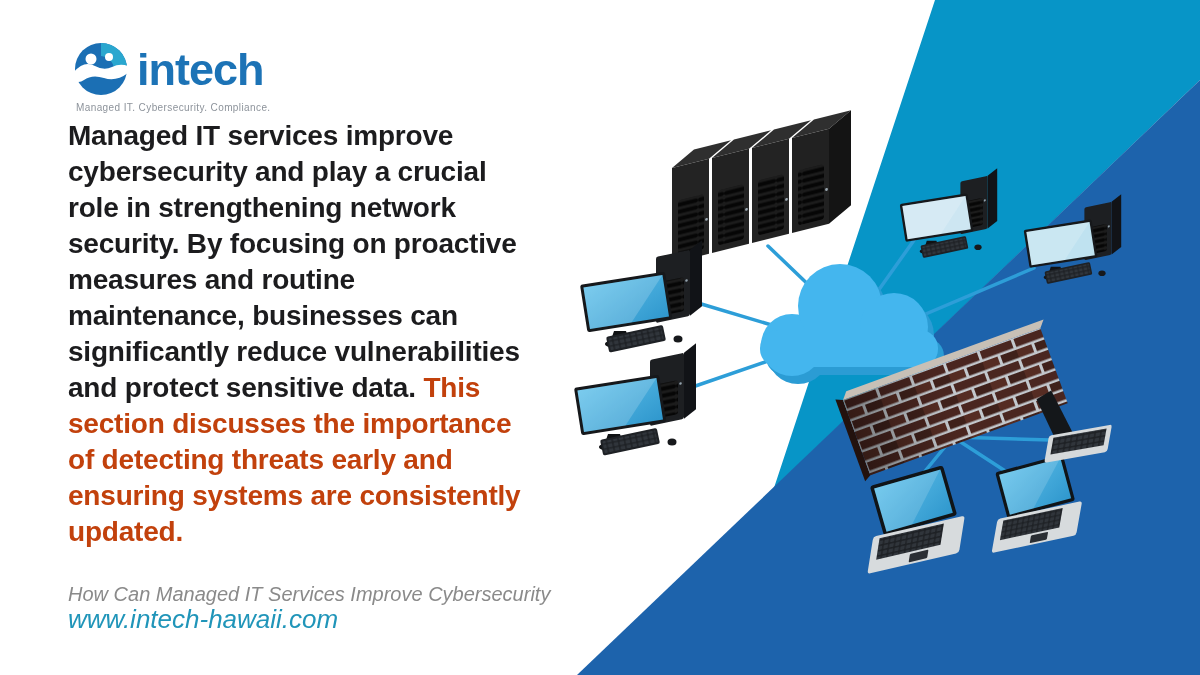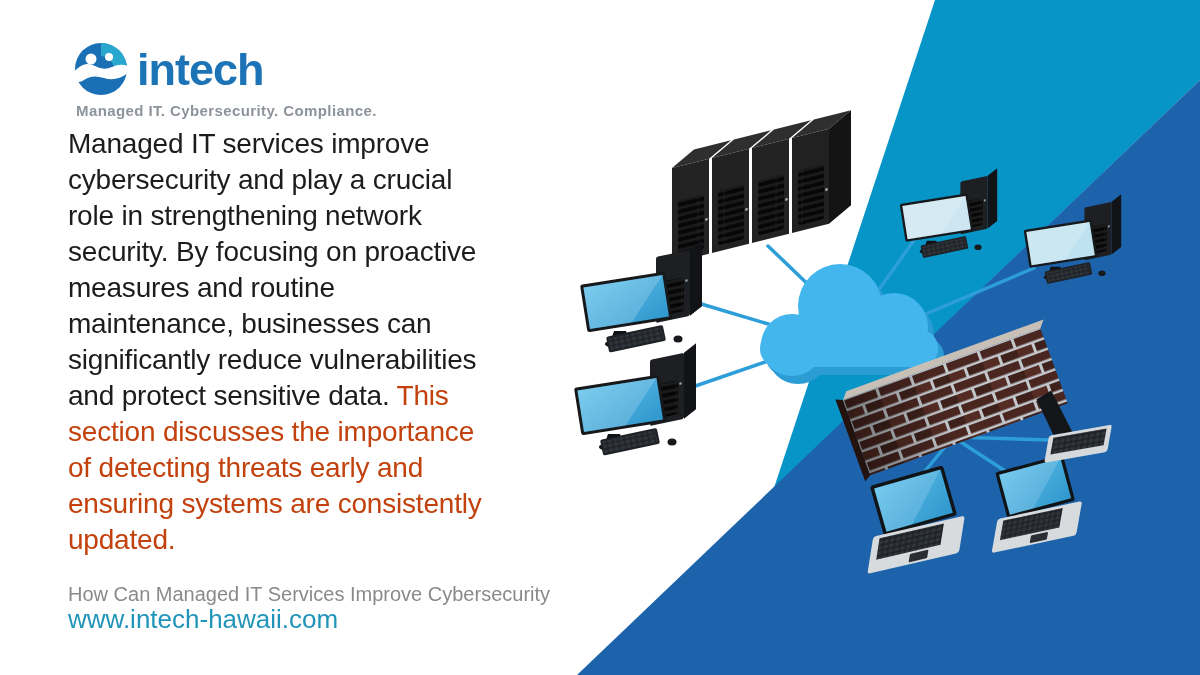--- a/index.html
+++ b/index.html
@@ -4,30 +4,30 @@
 <style>
   html,body{margin:0;padding:0;background:#ffffff;}
   body{font-family:"Liberation Sans","DejaVu Sans",sans-serif;}
   .canvas{position:relative;width:1200px;height:675px;overflow:hidden;background:#ffffff;}
   .art{position:absolute;inset:0;}
 
   
   .logo{position:absolute;left:74px;top:42px;}
   .logo-row{display:flex;align-items:center;gap:9px;}
   .logo-name{font-size:45px;font-weight:700;color:#1c73b6;letter-spacing:-1px;line-height:1;}
-  .logo-tagline{margin-top:6px;margin-left:2px;font-size:15px;font-weight:700;color:#8d939b;letter-spacing:.4px;text-align:center;}
+  .logo-tagline{margin-top:6px;margin-left:2px;font-size:10px;font-weight:400;color:#8d939b;letter-spacing:.4px;text-align:center;}
 
   
-  .headline{position:absolute;left:68px;top:126px;width:548px;margin:0;
-    font-size:28px;line-height:36px;font-weight:400;letter-spacing:-.2px;
+  .headline{position:absolute;left:68px;top:118px;width:548px;margin:0;
+    font-size:28px;line-height:36px;font-weight:700;letter-spacing:-.2px;
     color:#1c1c1e;white-space:pre-line;}
   .headline .hl{color:#c2410c;}
 
   
-  .footer{position:absolute;left:68px;top:582px;}
+  .footer{position:absolute;left:68px;top:582px;font-style:italic;}
   .footer-title{font-size:20px;color:#8a8a8a;line-height:24px;}
   .footer-url{font-size:26px;color:#2095b9;line-height:24px;margin-top:1px;}
 </style>
 </head>
 <body>
 
 <div class="canvas">
 
   <svg class="art" viewBox="0 0 1200 675" width="1200" height="675">
     <defs>

